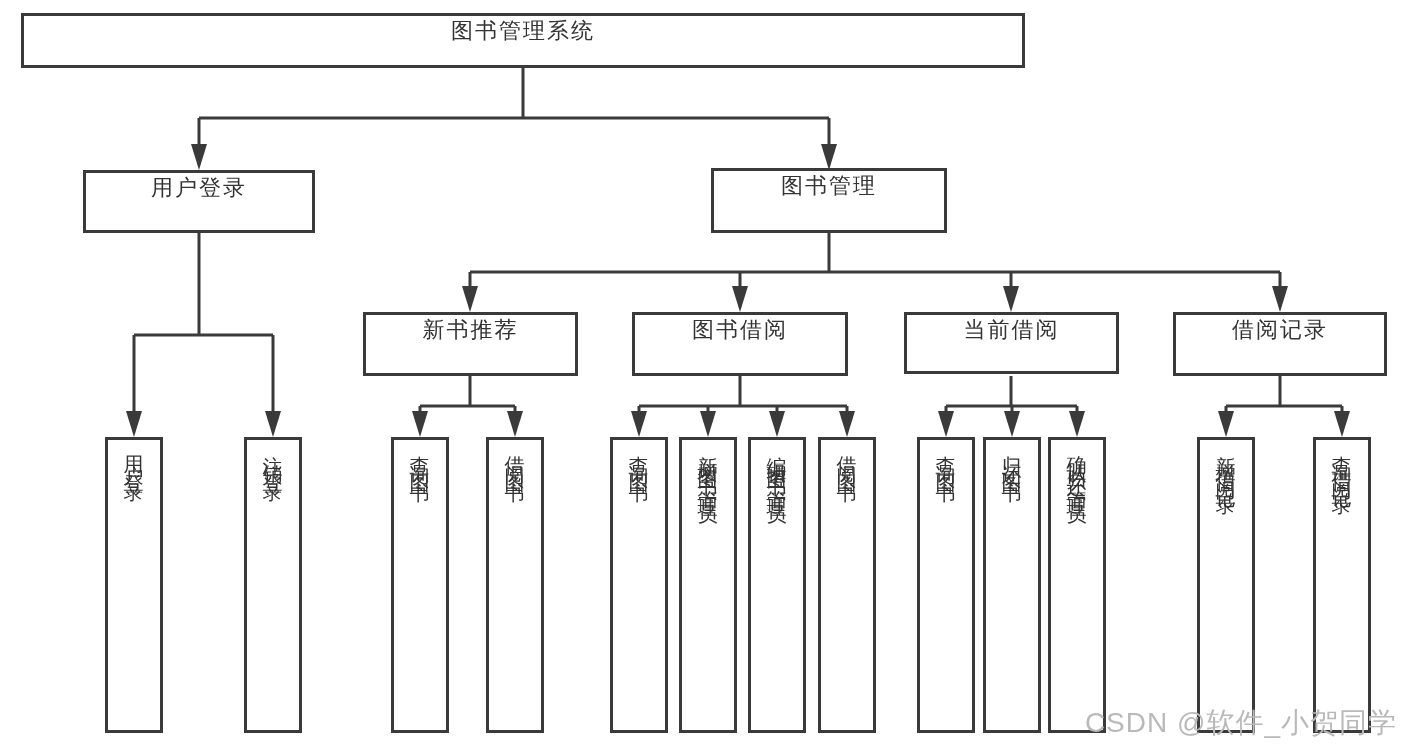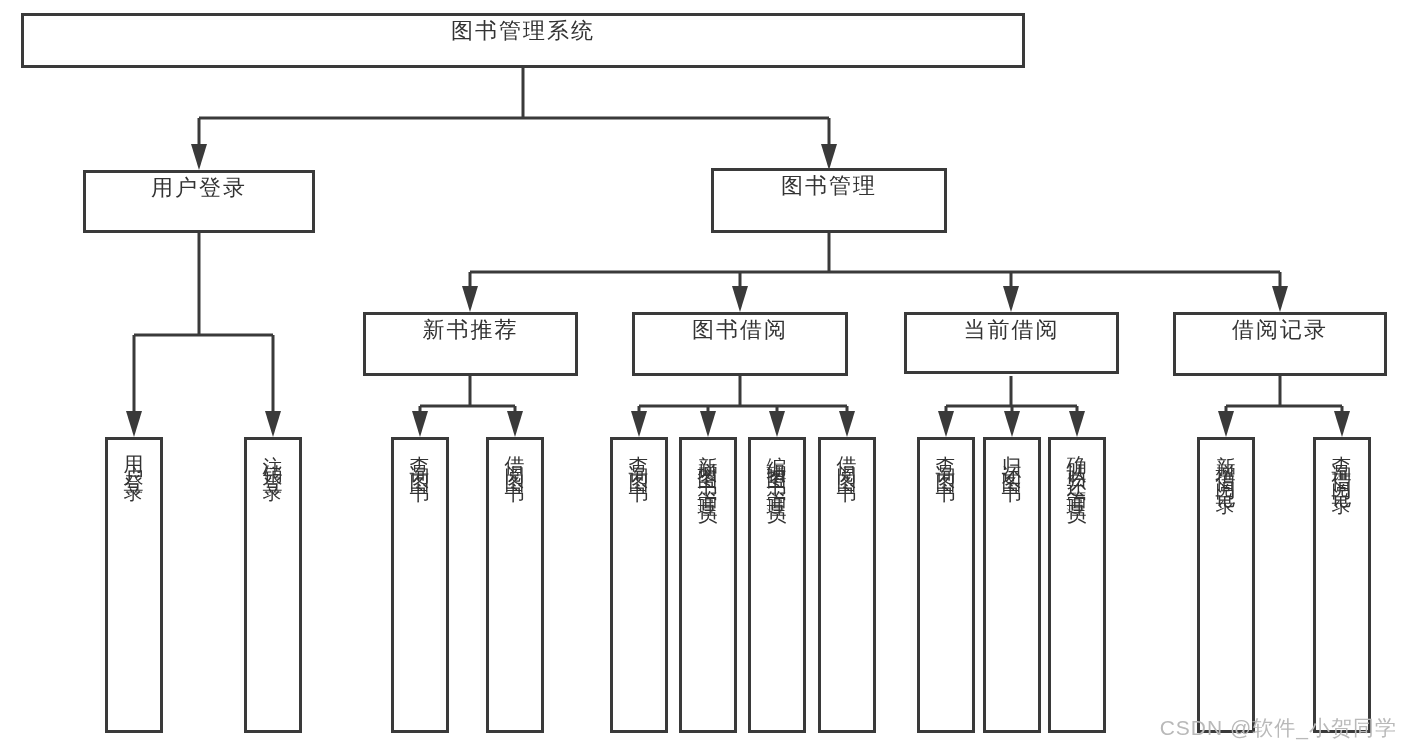--- a/index.html
+++ b/index.html
@@ -36,21 +36,21 @@
     font-size: 20px;
     line-height: 1;
     letter-spacing: 9px;
     color: #333333;
     white-space: nowrap;
   }
   .watermark {
     position: absolute;
     right: 8px;
     bottom: 5px;
-    font-size: 21px;
+    font-size: 28px;
     letter-spacing: 1px;
     color: #b9b9b9;
   }
 </style>
 </head>
 <body>
 
 <div class="canvas">
 
   <svg class="connectors" viewBox="0 0 1405 747" xmlns="http://www.w3.org/2000/svg">

